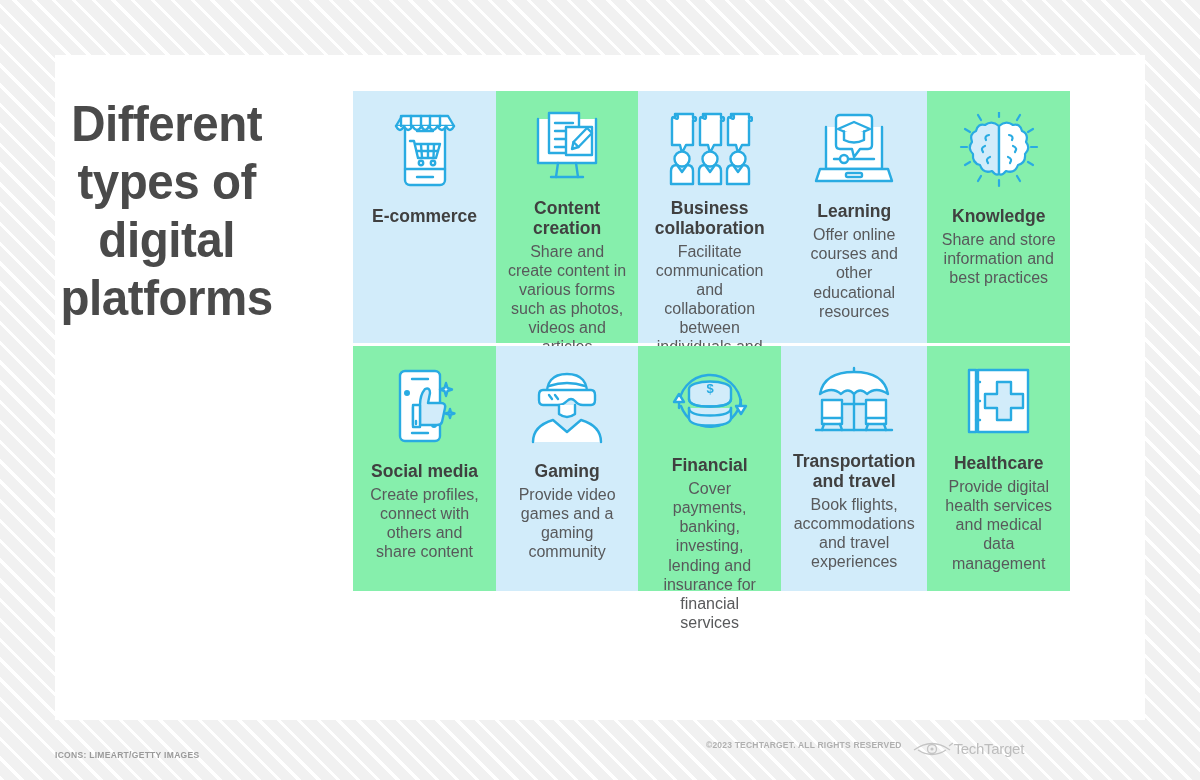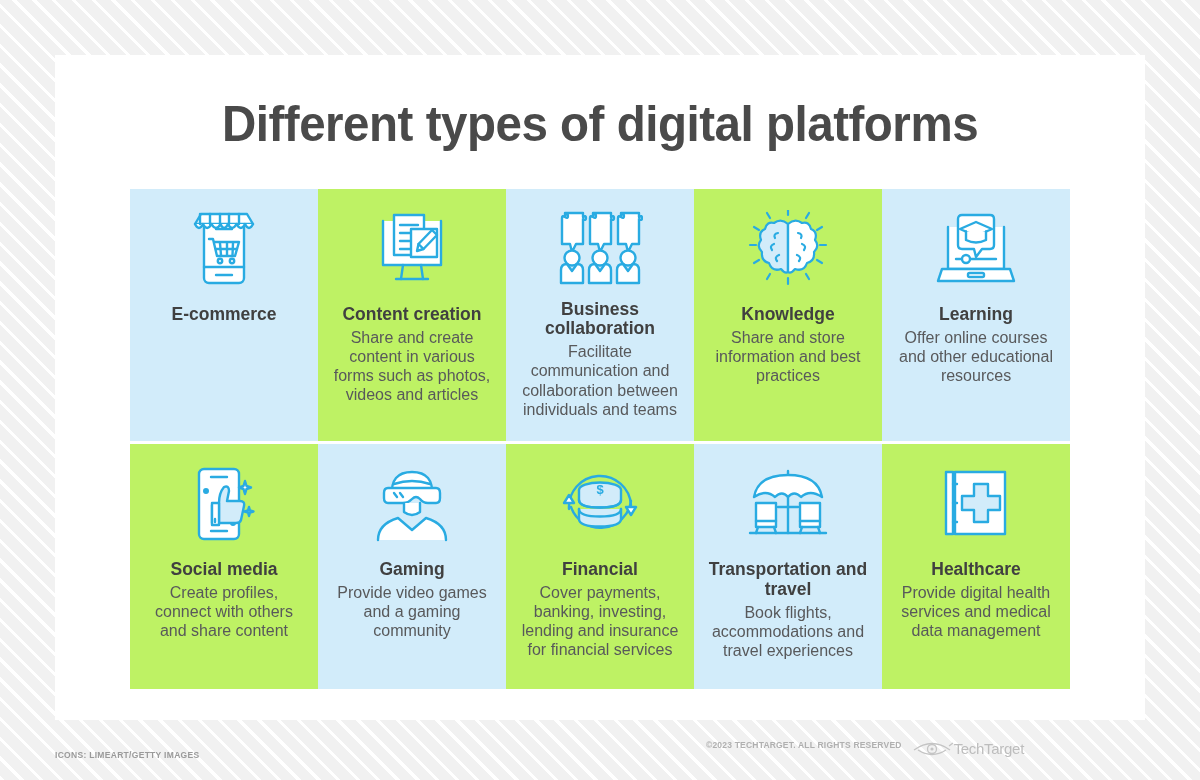--- a/index.html
+++ b/index.html
@@ -22,21 +22,21 @@
   }
 
   #infographic {
     position: absolute;
     left: 55px;
     top: 55px;
     width: 1090px;
     height: 665px;
     background: #ffffff;
     display: flex;
-    flex-direction: column;
+    flex-direction: row;
   }
 
   #page-title {
     text-align: center;
     font-size: 50px;
     font-weight: bold;
     color: #4a4a4a;
     letter-spacing: -0.5px;
     margin-top: 40px;
     font-stretch: condensed;
@@ -52,21 +52,21 @@
     row-gap: 3px;
   }
 
   .card {
     padding: 18px 12px 22px 12px;
     display: flex;
     flex-direction: column;
     align-items: center;
   }
   .card.tinted { background: #d2ecfa; }
-  .card.plain  { background: #bef264; }
+  .card.plain  { background: #86efac; }
 
   .card-icon {
     height: 86px;
     display: flex;
     align-items: center;
     justify-content: center;
     margin-bottom: 12px;
   }
   .card-icon svg { display: block; }
 
@@ -198,20 +198,37 @@
           <circle cx="15" cy="50" r="7.5" fill="#fff"></circle>
           <path d="M4 75 L4 62 Q4 56 10 56 L15 63 L20 56 Q26 56 26 62 L26 75 Z" fill="#fff"></path>
           <circle cx="43" cy="50" r="7.5" fill="#fff"></circle>
           <path d="M32 75 L32 62 Q32 56 38 56 L43 63 L48 56 Q54 56 54 62 L54 75 Z" fill="#fff"></path>
           <circle cx="71" cy="50" r="7.5" fill="#fff"></circle>
           <path d="M60 75 L60 62 Q60 56 66 56 L71 63 L76 56 Q82 56 82 62 L82 75 Z" fill="#fff"></path>
         </svg>
       </div>
       <div class="card-title">Business collaboration</div>
       <div class="card-desc">Facilitate communication and collaboration between individuals and teams</div>
+    </div>
+
+    <div class="card tinted">
+      <div class="card-icon">
+        <svg width="84" height="78" viewBox="0 0 84 78" fill="none" stroke="#29abe2" stroke-width="2.4" stroke-linecap="round" stroke-linejoin="round">
+          <path d="M14 16 L14 58 L70 58 L70 16" fill="#fff"></path>
+          <path d="M8 58 L14 58 L70 58 L76 58 L80 70 L4 70 Z" fill="#fff"></path>
+          <rect x="34" y="62" width="16" height="4" rx="1.5" fill="#fff"></rect>
+          <path d="M28 4 L56 4 Q60 4 60 8 L60 34 Q60 38 56 38 L48 38 L42 46 L40 38 L28 38 Q24 38 24 34 L24 8 Q24 4 28 4 Z" fill="#fff"></path>
+          <path d="M42 11 L58 18 L42 25 L26 18 Z" fill="#fff"></path>
+          <path d="M32 20.5 L32 29 Q42 34 52 29 L52 20.5" fill="#fff"></path>
+          <line x1="22" y1="48" x2="62" y2="48"></line>
+          <circle cx="32" cy="48" r="4" fill="#fff"></circle>
+        </svg>
+      </div>
+      <div class="card-title">Learning</div>
+      <div class="card-desc">Offer online courses and other educational resources</div>
     </div>
 
     <div class="card plain">
       <div class="card-icon">
         <svg width="80" height="80" viewBox="0 0 80 80" fill="none" stroke="#29abe2" stroke-width="2.2" stroke-linecap="round" stroke-linejoin="round">
           <path d="M40 14 Q33 8 26 13 Q19 11 17 19 Q10 22 13 30 Q8 36 14 42 Q13 51 21 53 Q24 62 33 59 Q37 64 40 62 Z" fill="#d2ecfa"></path>
           <path d="M40 14 Q47 8 54 13 Q61 11 63 19 Q70 22 67 30 Q72 36 66 42 Q67 51 59 53 Q56 62 47 59 Q43 64 40 62 Z" fill="#fff"></path>
           <line x1="40" y1="14" x2="40" y2="62"></line>
           <path d="M30 23 q-5 1 -3 5"></path>
           <path d="M26 34 q-5 2 -2 6"></path>
@@ -230,37 +247,20 @@
           <line x1="69" y1="50" x2="74" y2="53"></line>
           <line x1="22" y1="64" x2="19" y2="69"></line>
           <line x1="58" y1="64" x2="61" y2="69"></line>
           <line x1="40" y1="68" x2="40" y2="74"></line>
         </svg>
       </div>
       <div class="card-title">Knowledge</div>
       <div class="card-desc">Share and store information and best practices</div>
     </div>
 
-    <div class="card tinted">
-      <div class="card-icon">
-        <svg width="84" height="78" viewBox="0 0 84 78" fill="none" stroke="#29abe2" stroke-width="2.4" stroke-linecap="round" stroke-linejoin="round">
-          <path d="M14 16 L14 58 L70 58 L70 16" fill="#fff"></path>
-          <path d="M8 58 L14 58 L70 58 L76 58 L80 70 L4 70 Z" fill="#fff"></path>
-          <rect x="34" y="62" width="16" height="4" rx="1.5" fill="#fff"></rect>
-          <path d="M28 4 L56 4 Q60 4 60 8 L60 34 Q60 38 56 38 L48 38 L42 46 L40 38 L28 38 Q24 38 24 34 L24 8 Q24 4 28 4 Z" fill="#fff"></path>
-          <path d="M42 11 L58 18 L42 25 L26 18 Z" fill="#fff"></path>
-          <path d="M32 20.5 L32 29 Q42 34 52 29 L52 20.5" fill="#fff"></path>
-          <line x1="22" y1="48" x2="62" y2="48"></line>
-          <circle cx="32" cy="48" r="4" fill="#fff"></circle>
-        </svg>
-      </div>
-      <div class="card-title">Learning</div>
-      <div class="card-desc">Offer online courses and other educational resources</div>
-    </div>
-
     <div class="card plain">
       <div class="card-icon">
         <svg width="74" height="80" viewBox="0 0 74 80" fill="none" stroke="#29abe2" stroke-width="2.4" stroke-linecap="round" stroke-linejoin="round">
           <rect x="12" y="4" width="40" height="70" rx="5" fill="#fff"></rect>
           <line x1="24" y1="12" x2="40" y2="12"></line>
           <line x1="24" y1="66" x2="40" y2="66"></line>
           <circle cx="19" cy="26" r="1.8" fill="#29abe2"></circle>
           <circle cx="46" cy="58" r="1.8" fill="#29abe2"></circle>
           <path d="M25 40 L25 58 L32 58 L32 38 Q32 28 37 22 Q42 20 42 26 L40 36 L53 36 Q58 36 57 41 L54 55 Q53 58 49 58 L32 58" fill="#d2ecfa"></path>
           <path d="M25 38 L32 38 L32 60 L25 60 Z" fill="#fff"></path>

